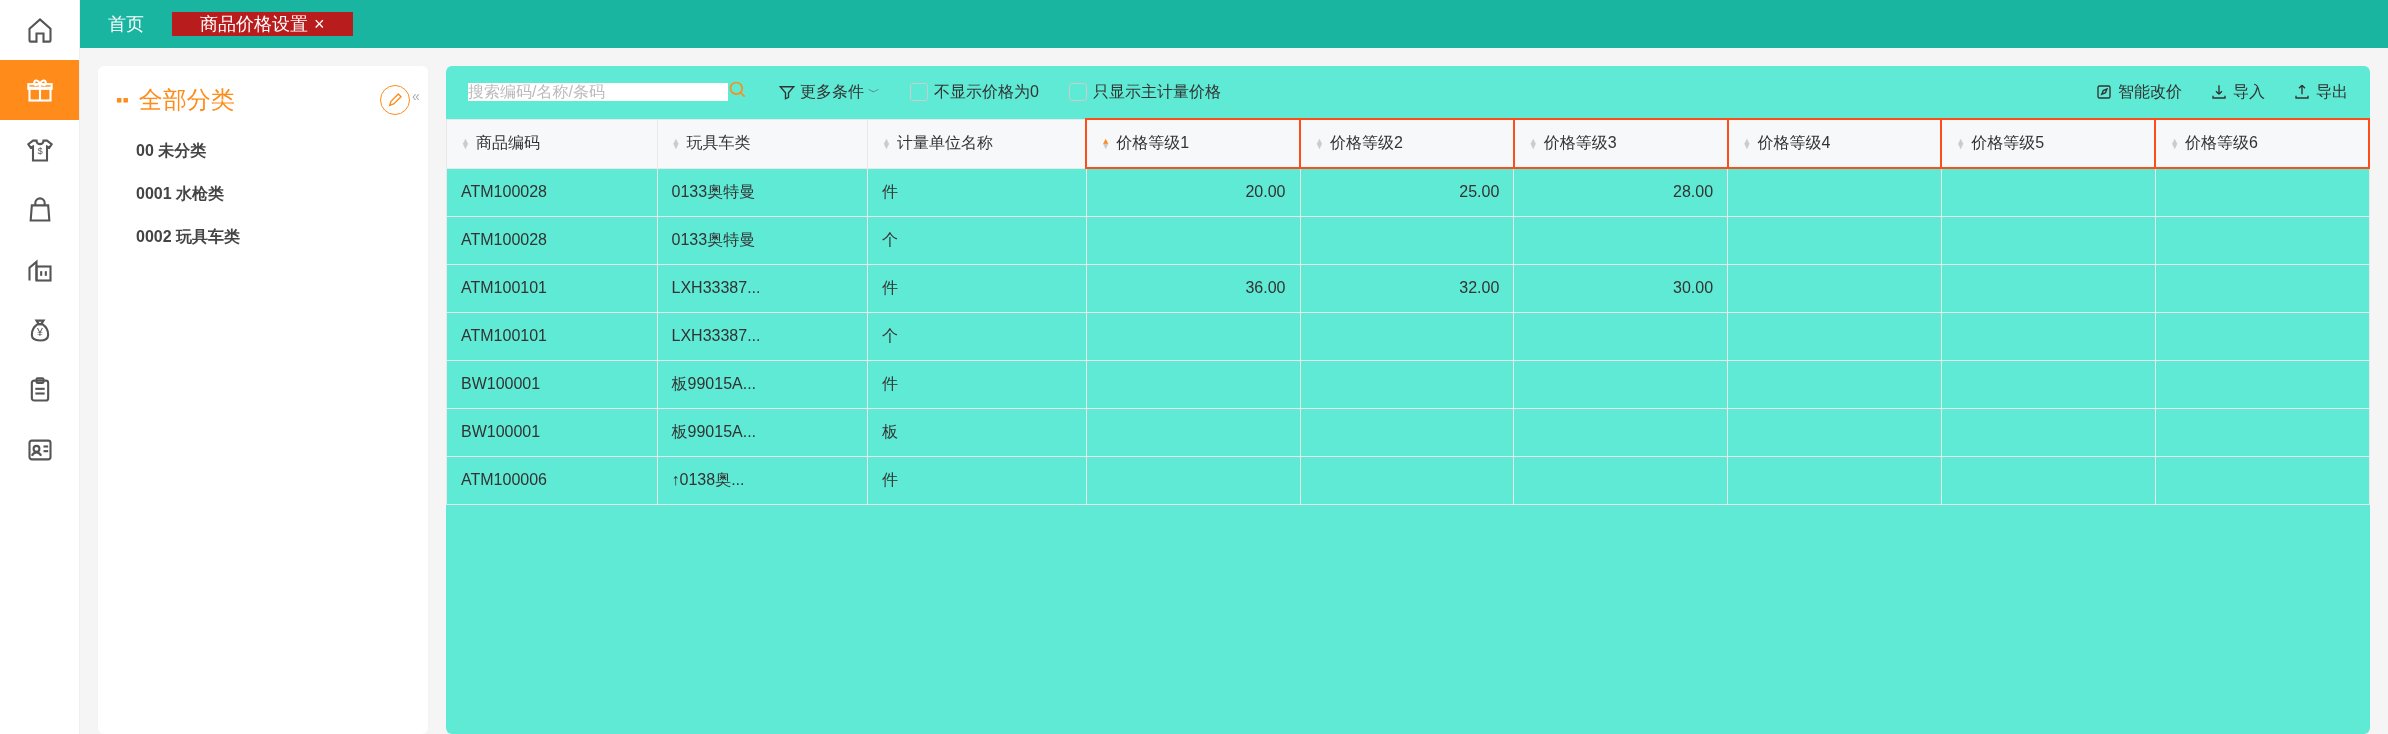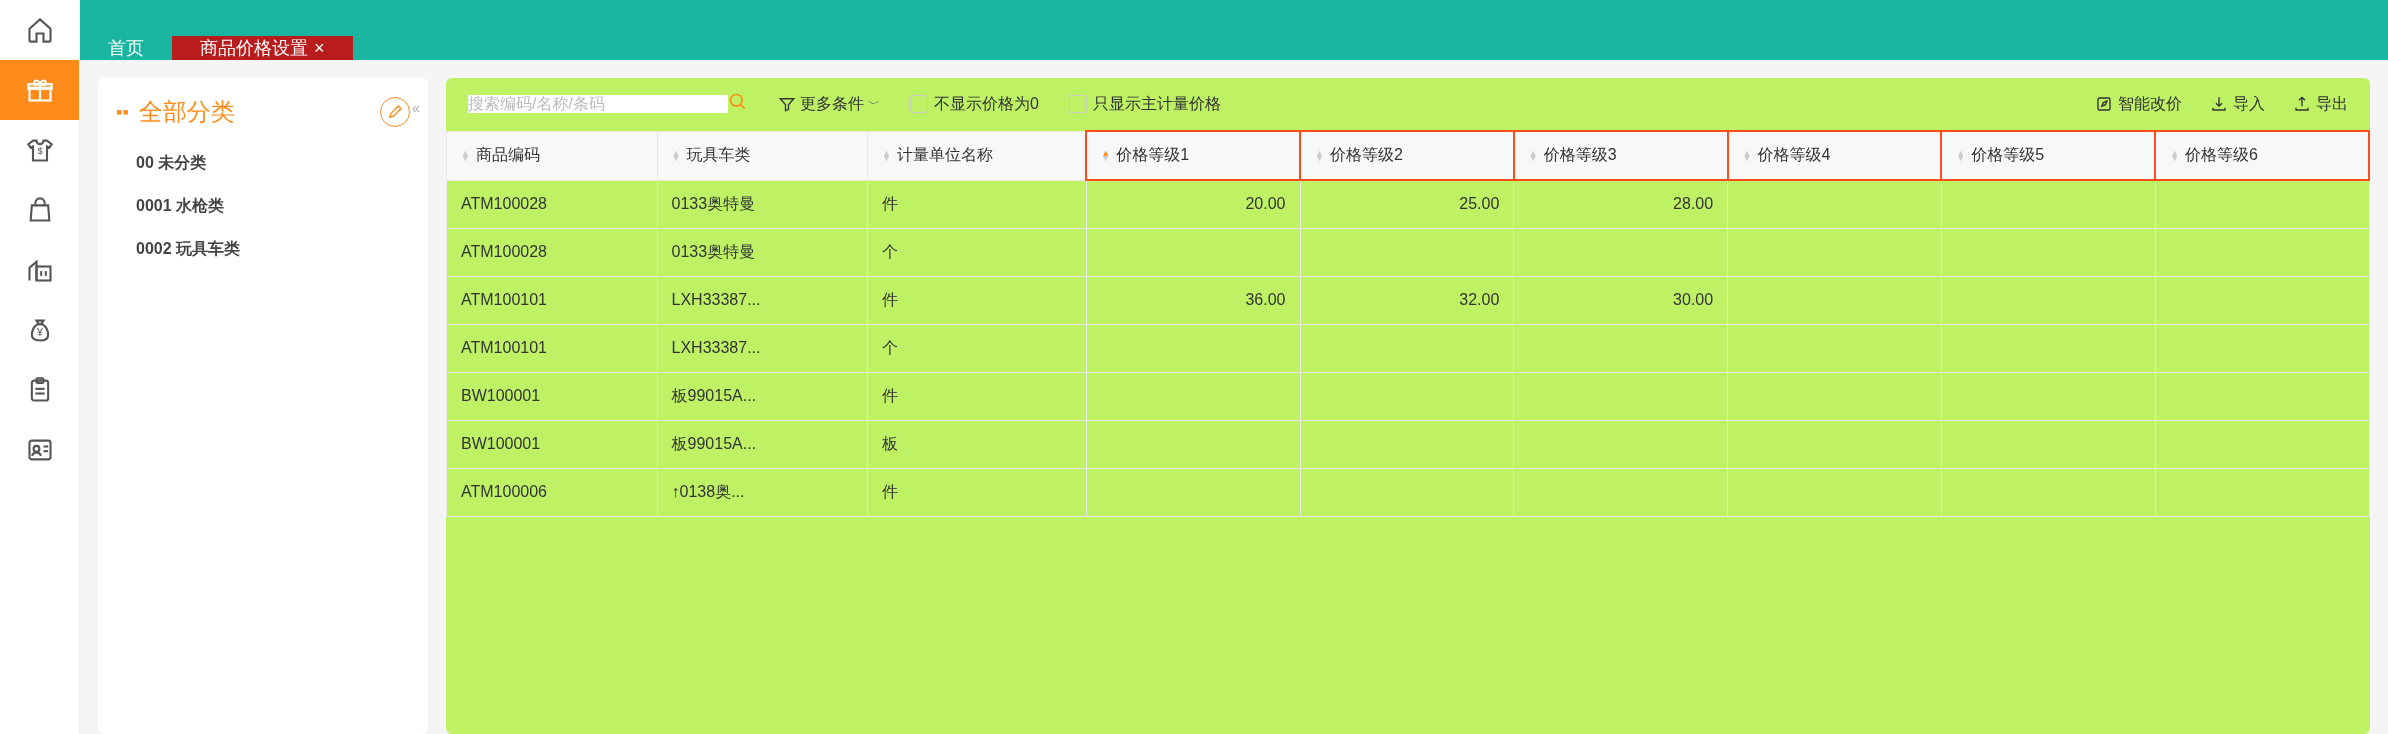--- a/index.html
+++ b/index.html
@@ -9,41 +9,41 @@
     
     
     .icon-sidebar { width: 80px; background: #fff; display: flex; flex-direction: column; border-right: 1px solid #eee; }
     .icon-sidebar .icon-btn { height: 60px; display: flex; align-items: center; justify-content: center; cursor: pointer; }
     .icon-sidebar .icon-btn.active { background: #ff8c1a; }
     .icon-sidebar .icon-btn svg { width: 28px; height: 28px; stroke: #555; fill: none; stroke-width: 1.8; }
     .icon-sidebar .icon-btn.active svg { stroke: #fff; }
     
     
     .main { flex: 1; display: flex; flex-direction: column; }
-    .tab-bar { height: 60px; background: #19b5a0; display: flex; align-items: flex-end; }
+    .tab-bar { height: 48px; background: #19b5a0; display: flex; align-items: center; }
     .tab { padding: 0 28px; color: #fff; font-size: 18px; display: flex; align-items: center; cursor: pointer; }
     .tab.active { background: #b91c1c; }
     .tab-close { margin-left: 6px; font-size: 18px; }
     
     
     .content { flex: 1; display: flex; padding: 18px 0 0 18px; gap: 18px; }
     
     
     .cat-panel { width: 330px; background: #fff; border-radius: 6px; padding: 18px 0; position: relative; }
     .cat-header { display: flex; align-items: center; padding: 0 18px 14px 18px; gap: 10px; }
     .cat-grid-icon { color: #ff8c1a; font-size: 18px; }
     .cat-title { color: #ff8c1a; font-size: 24px; font-weight: 500; flex: 1; }
     .cat-edit-btn { width: 30px; height: 30px; border: 1.5px solid #ff8c1a; border-radius: 50%; display: flex; align-items: center; justify-content: center; cursor: pointer; }
     .cat-edit-btn svg { width: 16px; height: 16px; stroke: #ff8c1a; fill: none; stroke-width: 2; }
     .cat-collapse { position: absolute; right: -2px; top: 22px; width: 18px; height: 18px; cursor: pointer; color: #aaa; font-size: 14px; }
     .cat-list { padding-left: 38px; }
     .cat-item { padding: 11px 0; color: #444; font-size: 16px; cursor: pointer; font-weight: bold; }
     
     
-    .table-area { flex: 1; background: #bef264; border-radius: 6px; display: flex; flex-direction: column; margin-right: 18px; overflow: hidden; }
+    .table-area { flex: 1; background: #5eead4; border-radius: 6px; display: flex; flex-direction: column; margin-right: 18px; overflow: hidden; }
     
     .toolbar { display: flex; align-items: center; padding: 14px 22px; gap: 30px; }
     .search-wrap { display: flex; align-items: center; width: 280px; border-bottom: 1px solid transparent; }
     .search-input { border: none; outline: none; font-size: 16px; flex: 1; color: #333; }
     .search-input::placeholder { color: #bbb; }
     .search-btn { cursor: pointer; }
     .search-btn svg { width: 20px; height: 20px; stroke: #ff8c1a; fill: none; stroke-width: 2; }
     
     .more-cond { display: flex; align-items: center; gap: 4px; cursor: pointer; font-size: 16px; color: #333; }
     .more-cond svg.filter-ic { width: 18px; height: 18px; stroke: #333; fill: none; stroke-width: 1.8; }

